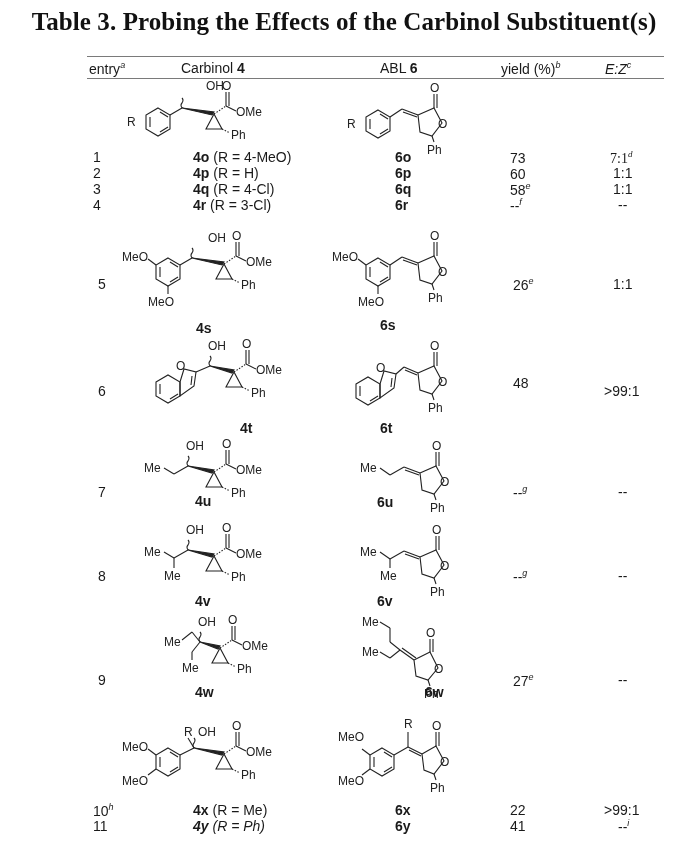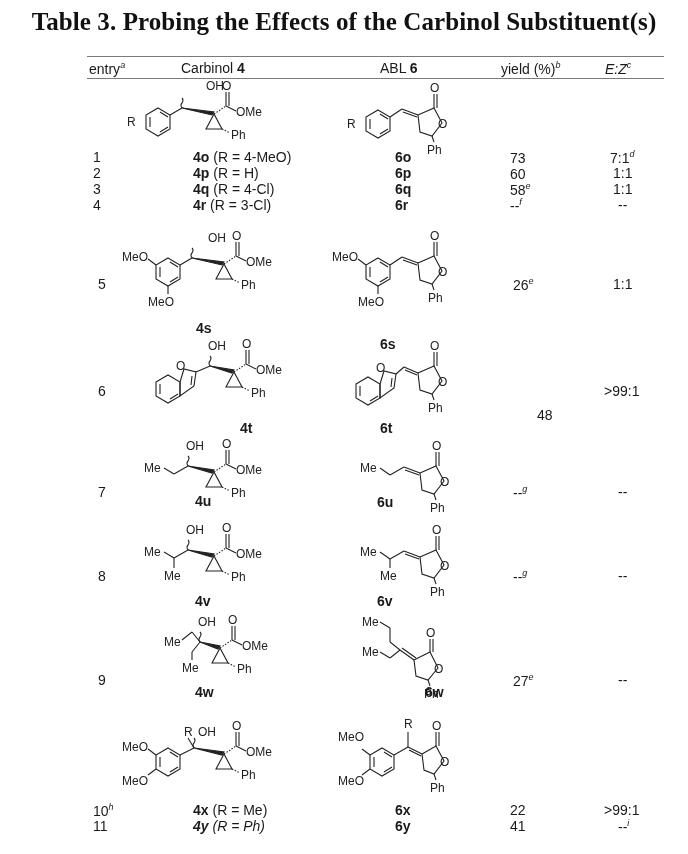--- a/index.html
+++ b/index.html
@@ -66,21 +66,21 @@
   <text x="100" y="12">O</text>
   <text x="108" y="48" style="fill:#222;">O</text>
   <line x1="102" y1="56" x2="104" y2="62"></line>
   <text x="97" y="74">Ph</text>
 </svg>
 
 <div class="t" style="left:93px;top:149px;"><span>1</span></div>
 <div class="t" style="left:193px;top:149px;"><span class="b">4o</span><span> (R = 4-MeO)</span></div>
 <div class="t b" style="left:395px;top:149px;">6o</div>
 <div class="t" style="left:510px;top:149px;"><span>73</span><sup></sup></div>
-<div class="t" style="left:610px;top:149px;"><span>7:1</span><sup>d</sup></div>
+<div class="t" style="left:610px;top:149px;font-family:Liberation Serif, serif;"><span>7:1</span><sup>d</sup></div>
 
 <div class="t" style="left:93px;top:165px;"><span>2</span></div>
 <div class="t" style="left:193px;top:165px;"><span class="b">4p</span><span> (R = H)</span></div>
 <div class="t b" style="left:395px;top:165px;">6p</div>
 <div class="t" style="left:510px;top:165px;"><span>60</span><sup></sup></div>
 <div class="t" style="left:613px;top:165px;"><span>1:1</span></div>
 
 <div class="t" style="left:93px;top:181px;"><span>3</span></div>
 <div class="t" style="left:193px;top:181px;"><span class="b">4q</span><span> (R = 4-Cl)</span></div>
 <div class="t b" style="left:395px;top:181px;text-align:center;">6q</div>
@@ -133,21 +133,21 @@
     <line x1="107" y1="28" x2="107" y2="14"></line>
   <text x="100" y="12">O</text>
   <text x="108" y="48">O</text>
   <line x1="102" y1="56" x2="104" y2="62"></line>
   <text x="98" y="74">Ph</text>
 </svg>
 <div class="t" style="left:98px;top:276px;"><span>5</span></div>
 <div class="t" style="left:513px;top:276px;"><span>26</span><sup>e</sup></div>
 <div class="t" style="left:613px;top:276px;"><span>1:1</span></div>
 <div class="t b" style="left:196px;top:320px;">4s</div>
-<div class="t b" style="left:380px;top:336px;">6s</div>
+<div class="t b" style="left:380px;top:317px;">6s</div>
 
 <svg class="mol" style="left:130px;top:336px;" width="160" height="90">
   <polygon points="26,46 38,39 50,46 50,60 38,67 26,60"></polygon>
   <line x1="30" y1="48" x2="30" y2="58"></line>
     <line x1="40" y1="63" x2="48" y2="58"></line>
   <polygon points="50,46 54,33 66,36 64,50 50,60"></polygon>
   <text x="46" y="34">O</text>
   <line x1="62" y1="40" x2="61" y2="49"></line>
   <line x1="66" y1="36" x2="80" y2="30"></line>
   <path d="M80,30 q-2,-3 0,-5 q2,-3 0,-5"></path>
@@ -175,21 +175,21 @@
     <line x1="65" y1="32" x2="77" y2="37"></line>
   <polygon points="78,35 94,28 102,43 92,56 80,52"></polygon>
   <line x1="94" y1="28" x2="94" y2="14"></line>
     <line x1="97" y1="28" x2="97" y2="14"></line>
   <text x="90" y="12">O</text>
   <text x="98" y="48">O</text>
   <line x1="92" y1="56" x2="94" y2="62"></line>
   <text x="88" y="74">Ph</text>
 </svg>
 <div class="t" style="left:98px;top:383px;"><span>6</span></div>
-<div class="t" style="left:513px;top:406px;margin-left:24px;"><span>48</span><sup></sup></div>
+<div class="t" style="left:513px;top:374px;"><span>48</span><sup></sup></div>
 <div class="t" style="left:604px;top:383px;"><span>&gt;99:1</span></div>
 <div class="t b" style="left:196px;top:420px;margin-left:44px;">4t</div>
 <div class="t b" style="left:380px;top:420px;">6t</div>
 
 <svg class="mol" style="left:140px;top:436px;" width="150" height="70">
   <text x="4" y="36">Me</text>
   <line x1="24" y1="32" x2="34" y2="38"></line>
     <line x1="34" y1="38" x2="48" y2="30"></line>
   <path d="M48,30 q-2,-3 0,-5 q2,-3 0,-5"></path>
   <text x="46" y="14">OH</text>

